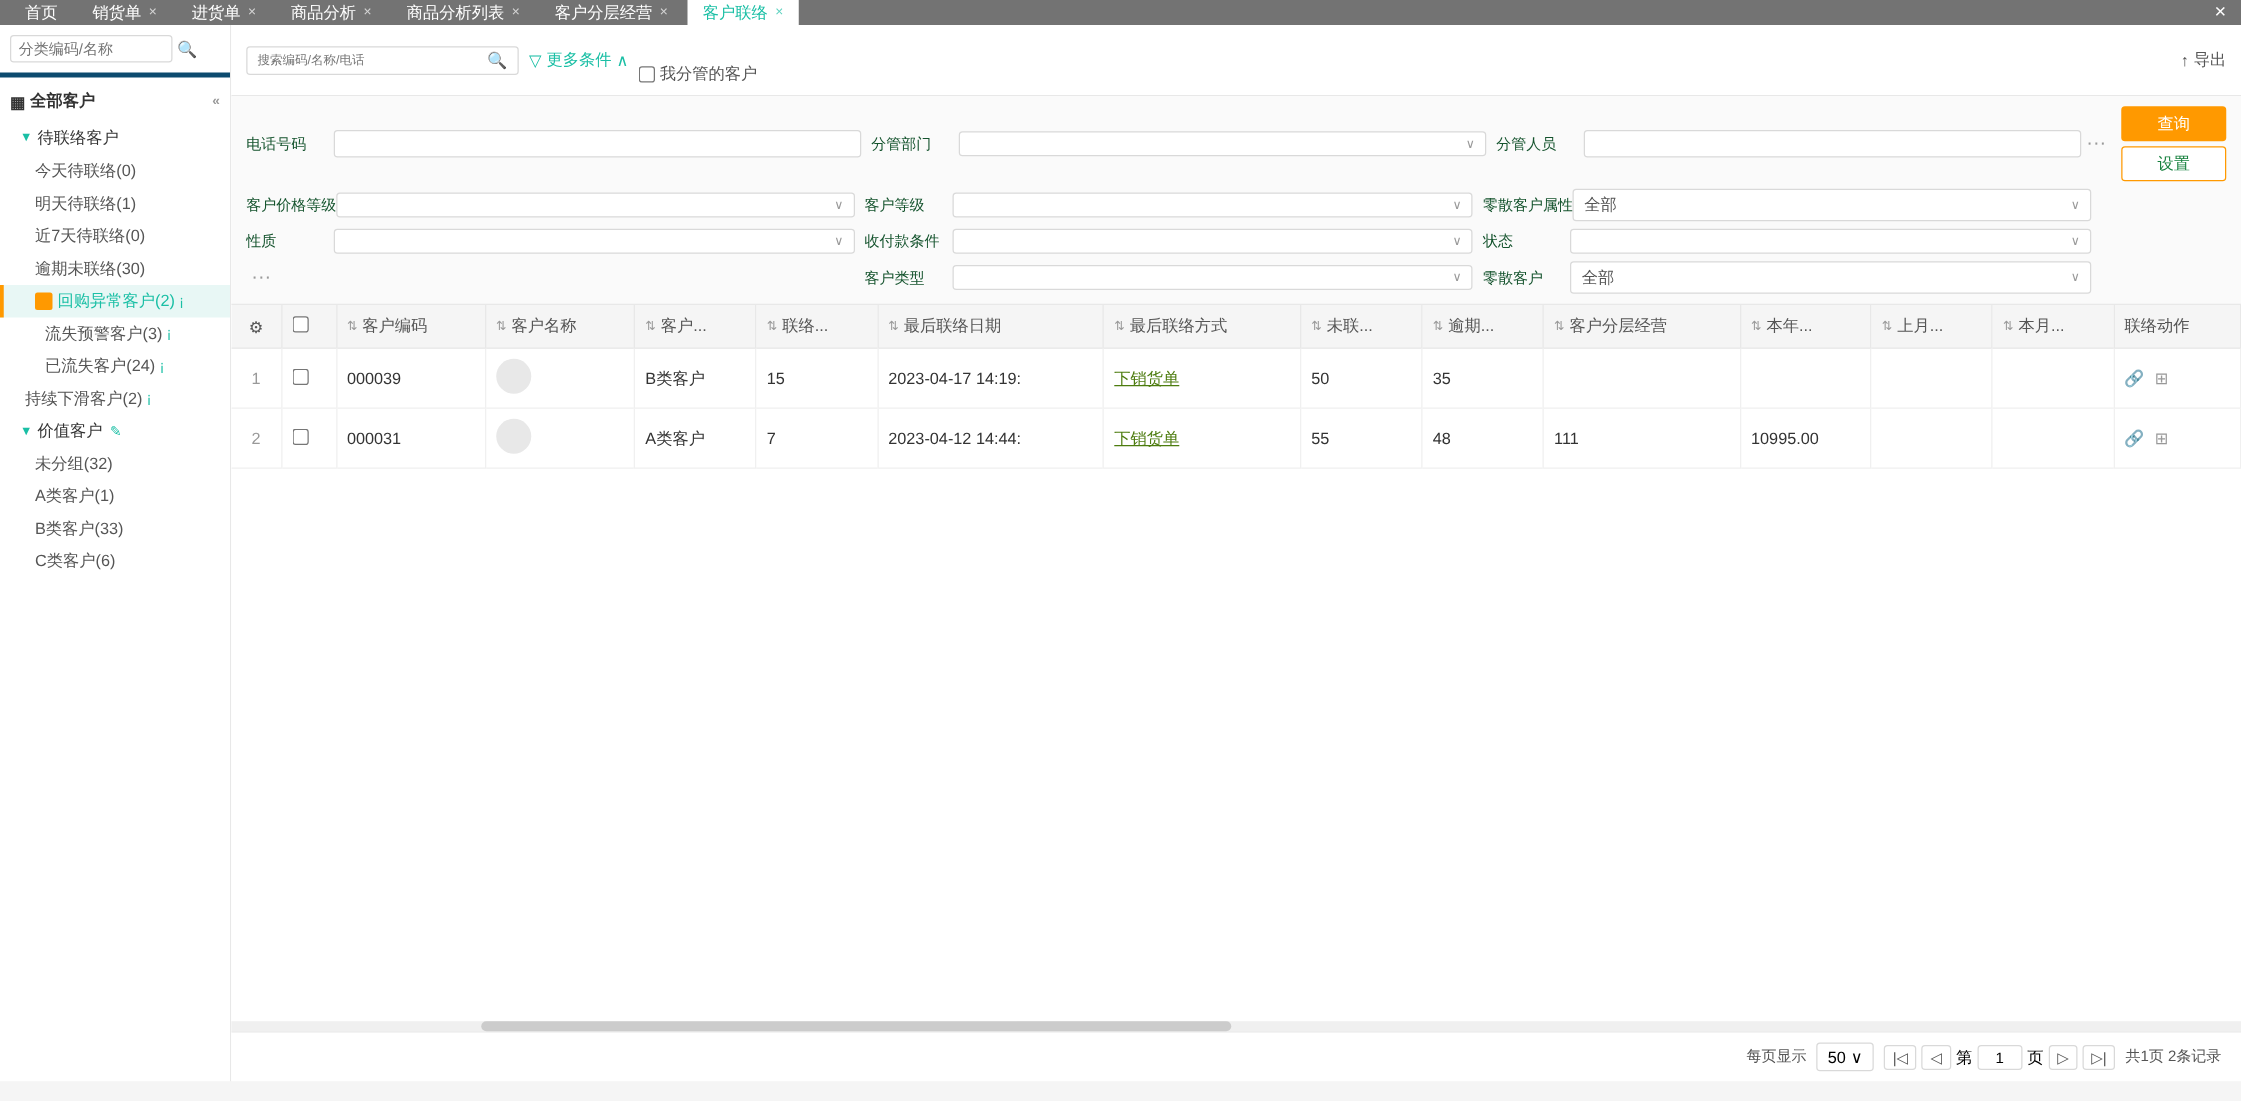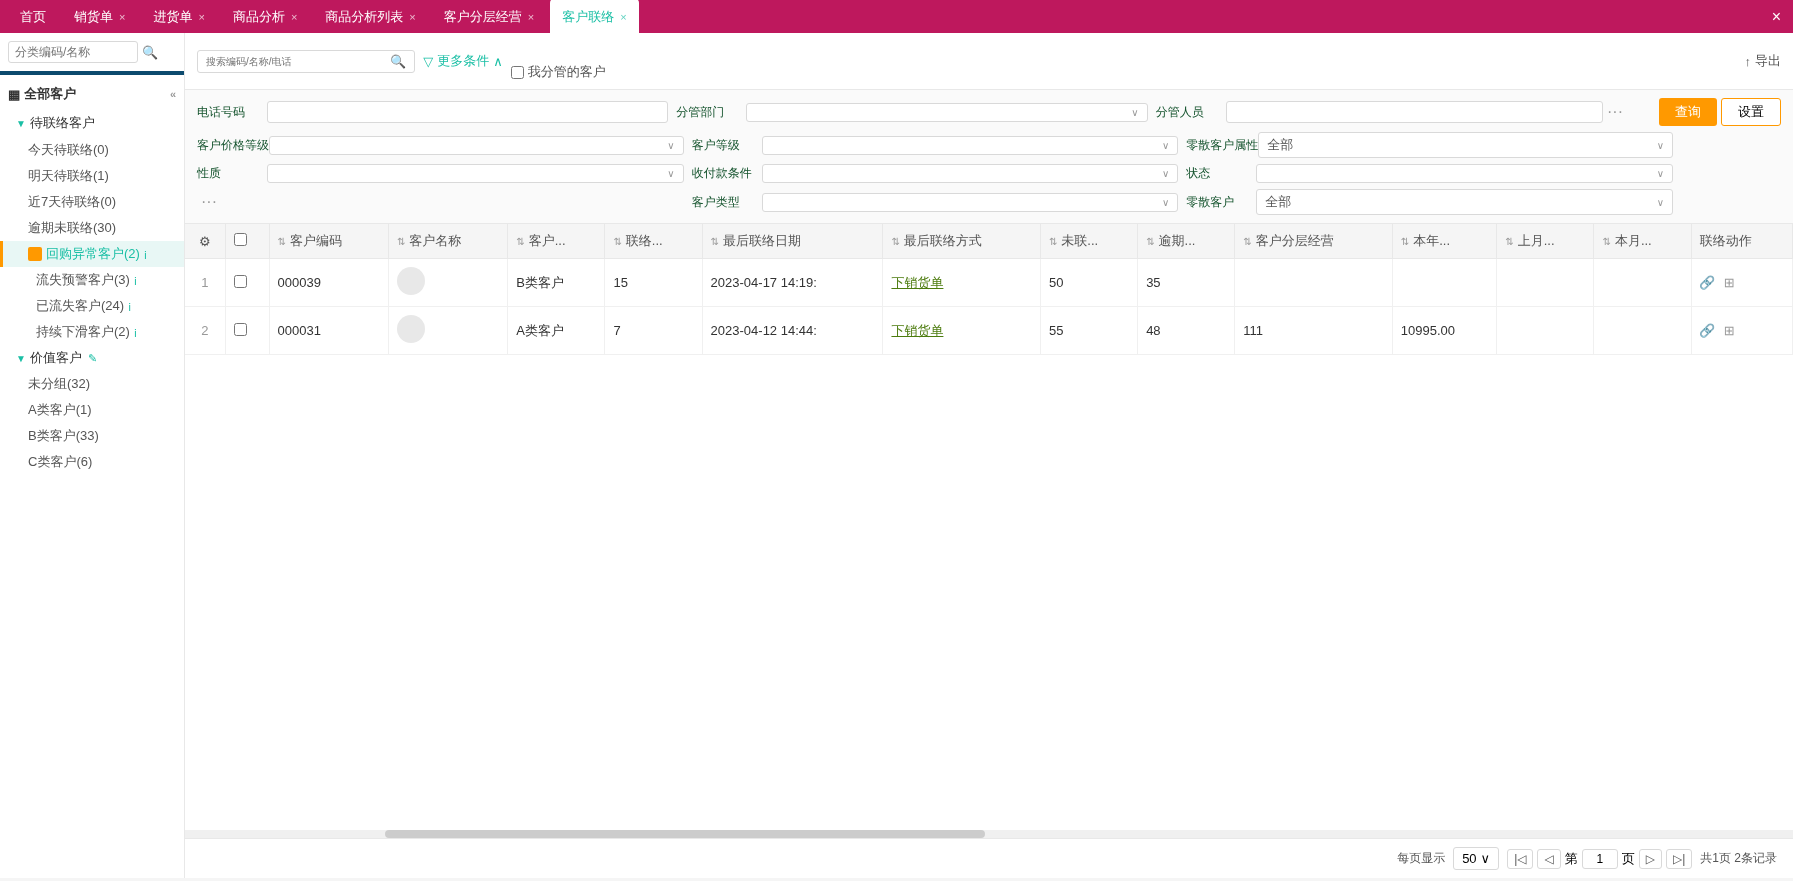--- a/index.html
+++ b/index.html
@@ -1,21 +1,21 @@
 <!DOCTYPE html>
 <html><head>
   <meta charset="utf-8">
   <style>
     * { box-sizing: border-box; margin: 0; padding: 0; font-family: 'Microsoft YaHei', Arial, sans-serif; font-size: 13px; }
     body { background: #f5f5f5; overflow: hidden; width: 1793px; height: 881px; }
 
     
     .top-nav {
-      background: #be185d;
-      height: 33px;
+      background: #737373;
+      height: 20px;
       display: flex;
       align-items: center;
       padding: 0 8px;
       gap: 4px;
       position: relative;
     }
     .nav-item {
       color: #fff;
       padding: 0 12px;
       height: 36px;
@@ -285,32 +285,32 @@
       background: #f90;
       color: #fff;
       border: none;
       border-radius: 3px;
       padding: 5px 16px;
       cursor: pointer;
       font-size: 13px;
     }
     .settings-btn {
       background: #fff;
-      color: #000000;
+      color: #15803d;
       border: 1px solid #f90;
       border-radius: 3px;
-      padding: 4px 16px;
+      padding: 4px 28px;
       cursor: pointer;
       font-size: 13px;
     }
     .btn-group {
       display: flex;
-      flex-direction: row;
+      flex-direction: column;
       gap: 4px;
-      margin-left: 24px;
+      margin-left: 0;
     }
 
     
     .table-area {
       flex: 1;
       overflow: auto;
       background: #fff;
     }
     table {
       width: 100%;
@@ -491,21 +491,21 @@
         <span style="margin-left:4px;color:#1abfa5;font-size:11px;cursor:pointer">ℹ</span>
       </div>
       <div class="sidebar-item" style="padding-left:36px">
         <span>流失预警客户(3)</span>
         <span style="margin-left:4px;color:#1abfa5;font-size:11px">ℹ</span>
       </div>
       <div class="sidebar-item" style="padding-left:36px">
         <span>已流失客户(24)</span>
         <span style="margin-left:4px;color:#1abfa5;font-size:11px">ℹ</span>
       </div>
-      <div class="sidebar-item" style="padding-left:36px">
+      <div class="sidebar-item" style="padding-left:20px">
         <span>持续下滑客户(2)</span>
         <span style="margin-left:4px;color:#1abfa5;font-size:11px">ℹ</span>
       </div>
 
       <div class="sidebar-sub-group">
         <span class="tri">▼</span>
         <span>价值客户</span>
         <span style="margin-left:6px;color:#1abfa5;font-size:11px;cursor:pointer">✎</span>
       </div>
       <div class="sidebar-item">

